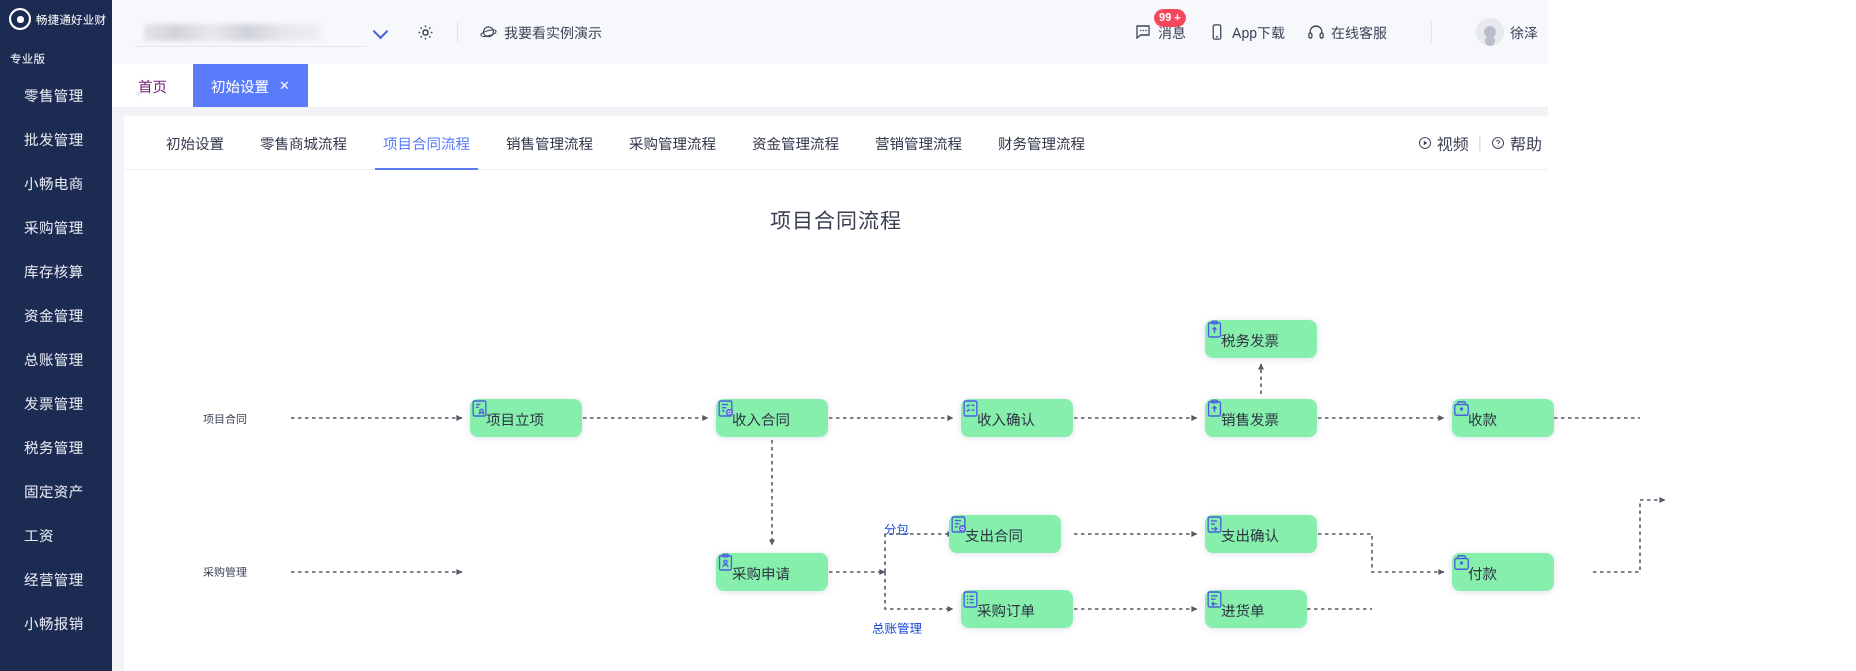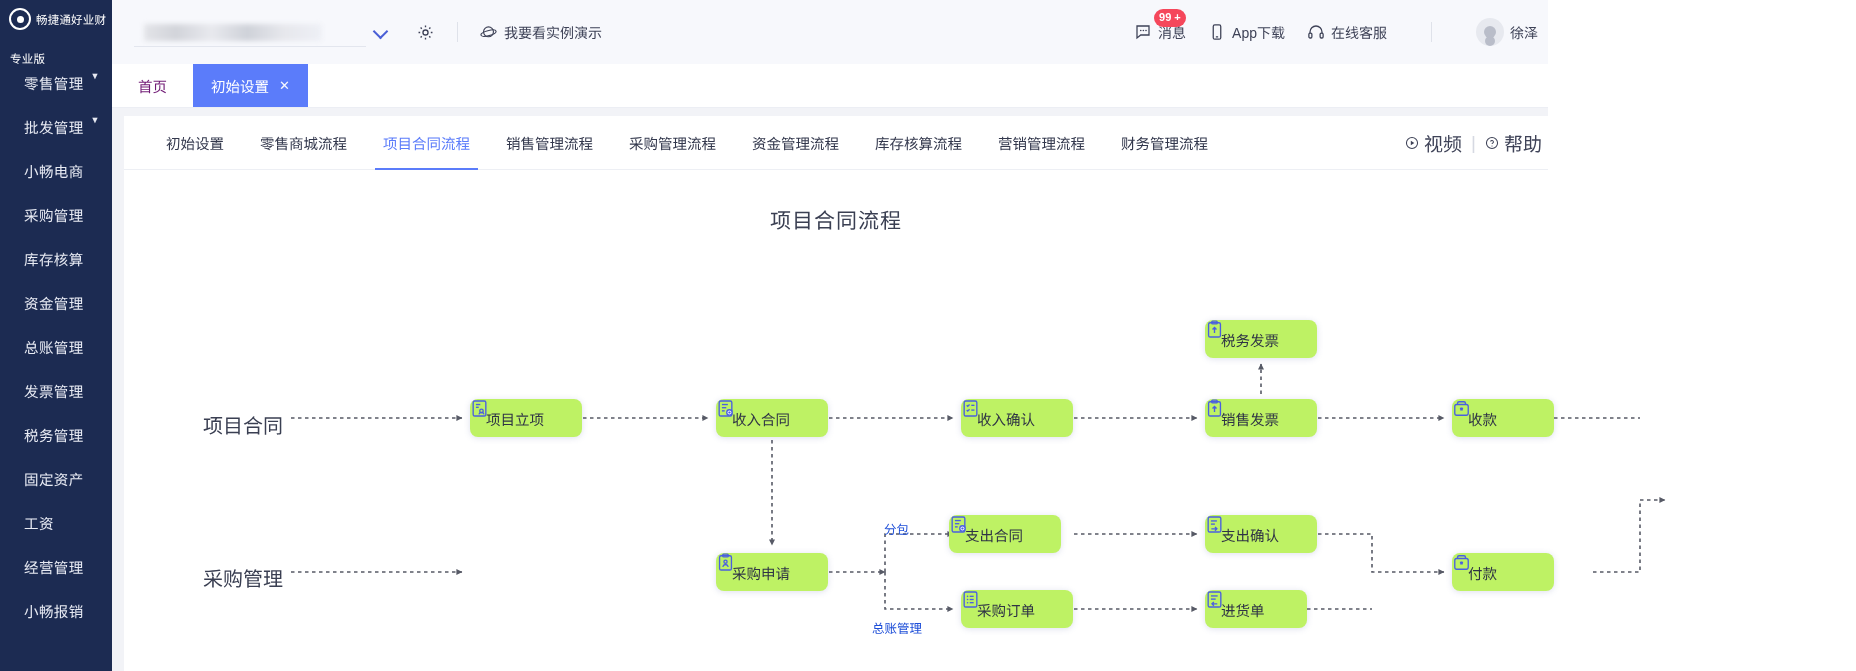--- a/index.html
+++ b/index.html
@@ -29,23 +29,23 @@
   .logo-text {
     color: #ffffff; font-size: 11.5px; letter-spacing: 0.2px;
     white-space: nowrap; font-weight: 400;
   }
   .logo-sub {
     color: #ffffff; font-size: 11.5px; margin-top: 20px; margin-left: 1px;
     letter-spacing: 0.3px;
   }
   .nav { margin-top: 8px; }
   .nav-item {
-    height: 44px; display: flex; align-items: flex-start;
+    height: 44px; display: flex; align-items: center;
     padding-left: 24px; color: #e7eaf3; font-size: 14.5px;
-    letter-spacing: 0.4px; cursor: pointer; white-space: nowrap;
+    letter-spacing: 0.4px; cursor: pointer; white-space: nowrap; gap: 44px;
   }
   .nav-item .caret {
     margin-left: 7px; font-size: 9px; color: #e7eaf3; line-height: 1;
   }
 
   
   .right { flex: 1 1 auto; display: flex; flex-direction: column; min-width: 0; }
 
   
   .header {
@@ -132,42 +132,42 @@
     display: flex; align-items: center; cursor: pointer; position: relative;
     white-space: nowrap;
   }
   .subtab.active { color: #5b7cfa; }
   .subtab.active::after {
     content: ""; position: absolute; left: 10px; right: 10px; bottom: 0;
     height: 2px; background: #5b7cfa;
   }
   .subtabs-right {
     margin-left: auto; display: flex; align-items: center; gap: 9px;
-    padding-right: 6px; font-size: 19px; color: #3e4257; white-space: nowrap;
+    padding-right: 6px; font-size: 16px; color: #3e4257; white-space: nowrap;
   }
   .mini-link { display: flex; align-items: center; gap: 5px; cursor: pointer; }
   .vbar { color: #d6d9e2; }
 
   .diagram-title {
     text-align: center; font-size: 21px; color: #3a3f52;
     margin-top: 34px; letter-spacing: 1px;
   }
 
   
   .flow { position: absolute; left: 0; top: 0; width: 100%; height: 100%; }
   .flow svg { position: absolute; left: 0; top: 0; }
   .node {
-    position: absolute; height: 38px; background: #bef264;
+    position: absolute; height: 38px; background: #86efac;
     border-radius: 8px; box-shadow: 0 1px 6px rgba(90,100,160,.20);
     display: flex; align-items: center; gap: 9px; padding: 0 16px;
     font-size: 14.5px; color: #2f3445; white-space: nowrap; cursor: pointer;
   }
   .node .ico { width: 19px; height: 19px; flex: 0 0 19px; }
   .rowlabel {
-    position: absolute; font-size: 20px; color: #3a3f52; white-space: nowrap;
+    position: absolute; font-size: 11px; color: #3a3f52; white-space: nowrap;
   }
   .edgelabel {
     position: absolute; font-size: 12.5px; color: #1d4ed8; white-space: nowrap;
   }
 </style>
 </head>
 <body>
 
 <div class="app">
 
@@ -307,23 +307,20 @@
           <div class="subtab">
             <span>销售管理流程</span>
             </div>
           <div class="subtab">
             <span>采购管理流程</span>
             </div>
           <div class="subtab">
             <span>资金管理流程</span>
             </div>
           <div class="subtab">
-            <span>库存核算流程</span>
-            </div>
-          <div class="subtab">
             <span>营销管理流程</span>
             </div>
           <div class="subtab">
             <span>财务管理流程</span>
             </div>
 
           <div class="subtabs-right">
             <span class="mini-link">
               <svg width="14" height="14" viewBox="0 0 24 24" fill="none" stroke="#3e4257" stroke-width="1.8">
                 <circle cx="12" cy="12" r="9.5"></circle>

